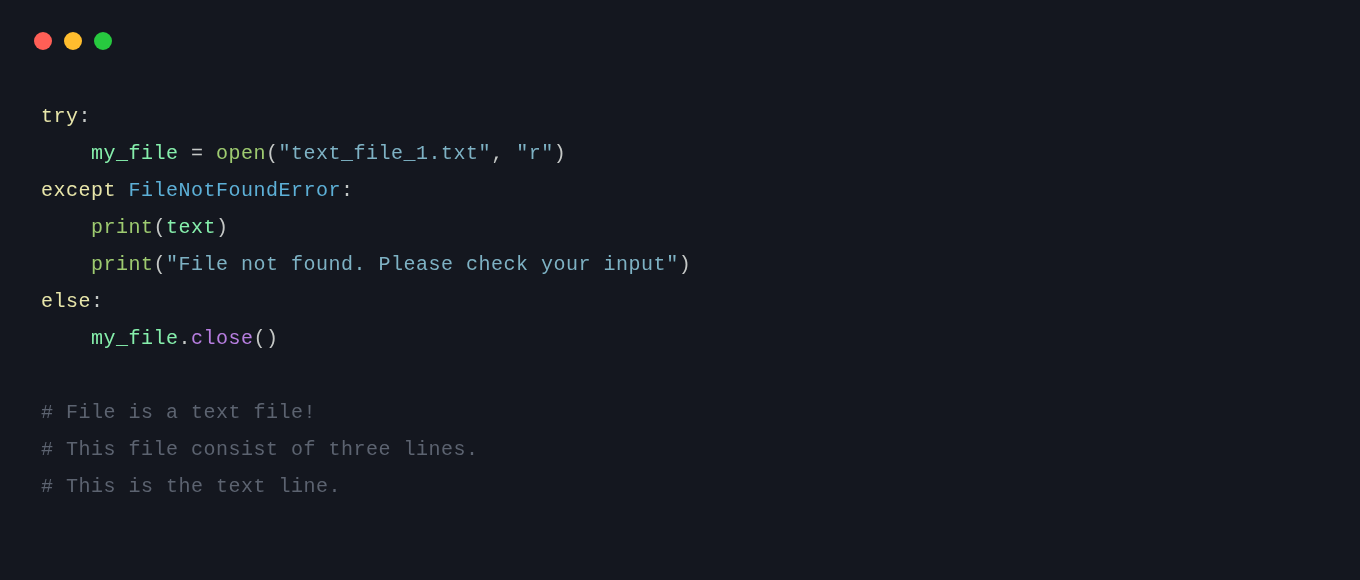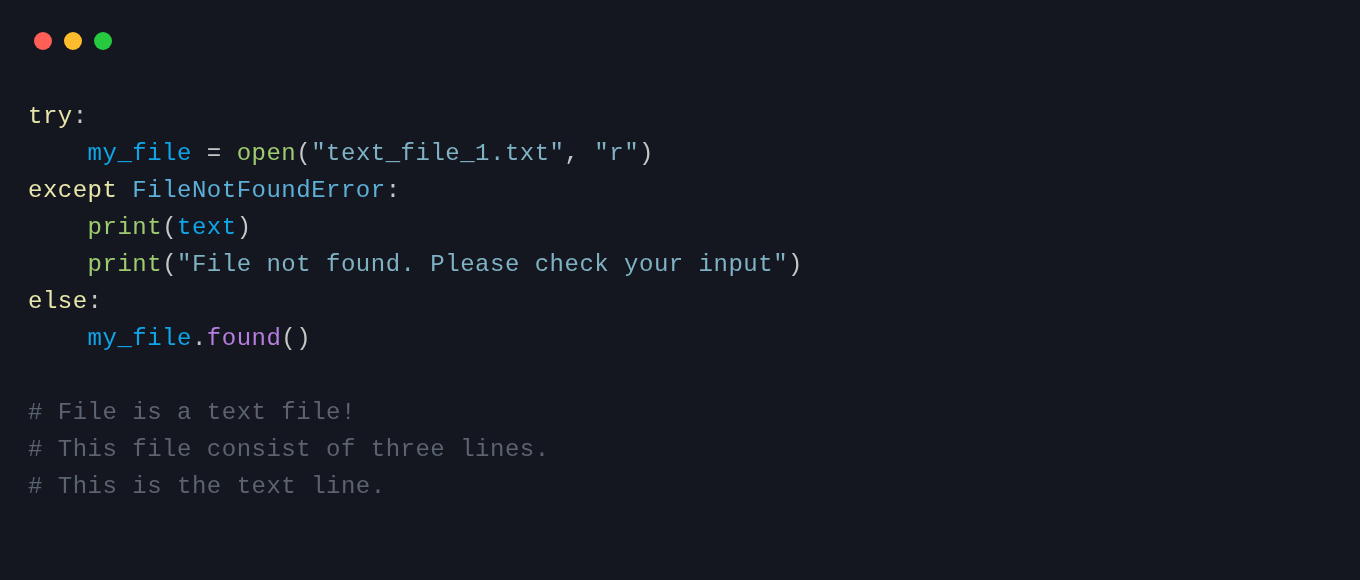--- a/index.html
+++ b/index.html
@@ -22,31 +22,31 @@
     .control-dot {
       width: 18px;
       height: 18px;
       border-radius: 50%;
     }
     .dot-red { background-color: #ff5f56; }
     .dot-yellow { background-color: #ffbd2e; }
     .dot-green { background-color: #27c93f; }
 
     .code-area {
-      padding: 48px 28px 0 28px;
-      font-size: 24px;
+      padding: 48px 28px 0 41px;
+      font-size: 20px;
       line-height: 37px;
       letter-spacing: 0.5px;
     }
     .code-line {
       white-space: pre;
       font-family: inherit;
     }
     .tok-keyword { color: #e8e6aa; }
-    .tok-var { color: #0ea5e9; }
+    .tok-var { color: #86efac; }
     .tok-op { color: #c5c8c6; }
     .tok-func { color: #9ecb70; }
     .tok-method { color: #b77ee0; }
     .tok-str { color: #7eb2c4; }
     .tok-class { color: #5db0d7; }
     .tok-punct { color: #c5c8c6; }
     .tok-comment { color: #5c6370; }
     .blank-line { height: 37px; }
   </style>
 </head>
@@ -66,21 +66,21 @@
 
 
   <div class="code-line"><span class="tok-keyword">except</span><span> </span><span class="tok-class">FileNotFoundError</span><span class="tok-punct">:</span></div>
 
   <div class="code-line"><span>    </span><span class="tok-func">print</span><span class="tok-punct">(</span><span class="tok-var">text</span><span class="tok-punct">)</span></div>
 
   <div class="code-line"><span>    </span><span class="tok-func">print</span><span class="tok-punct">(</span><span class="tok-str">"File not found. Please check your input"</span><span class="tok-punct">)</span></div>
 
   <div class="code-line"><span class="tok-keyword">else</span><span class="tok-punct">:</span></div>
 
-  <div class="code-line"><span>    </span><span class="tok-var">my_file</span><span class="tok-punct">.</span><span class="tok-method">found</span><span class="tok-punct">()</span></div>
+  <div class="code-line"><span>    </span><span class="tok-var">my_file</span><span class="tok-punct">.</span><span class="tok-method">close</span><span class="tok-punct">()</span></div>
 
   <div class="blank-line"></div>
 
   <div class="code-line tok-comment"># File is a text file!</div>
   <div class="code-line tok-comment"># This file consist of three lines.</div>
   <div class="code-line tok-comment"># This is the text line.</div>
 
 </div>
 
 </body></html>

